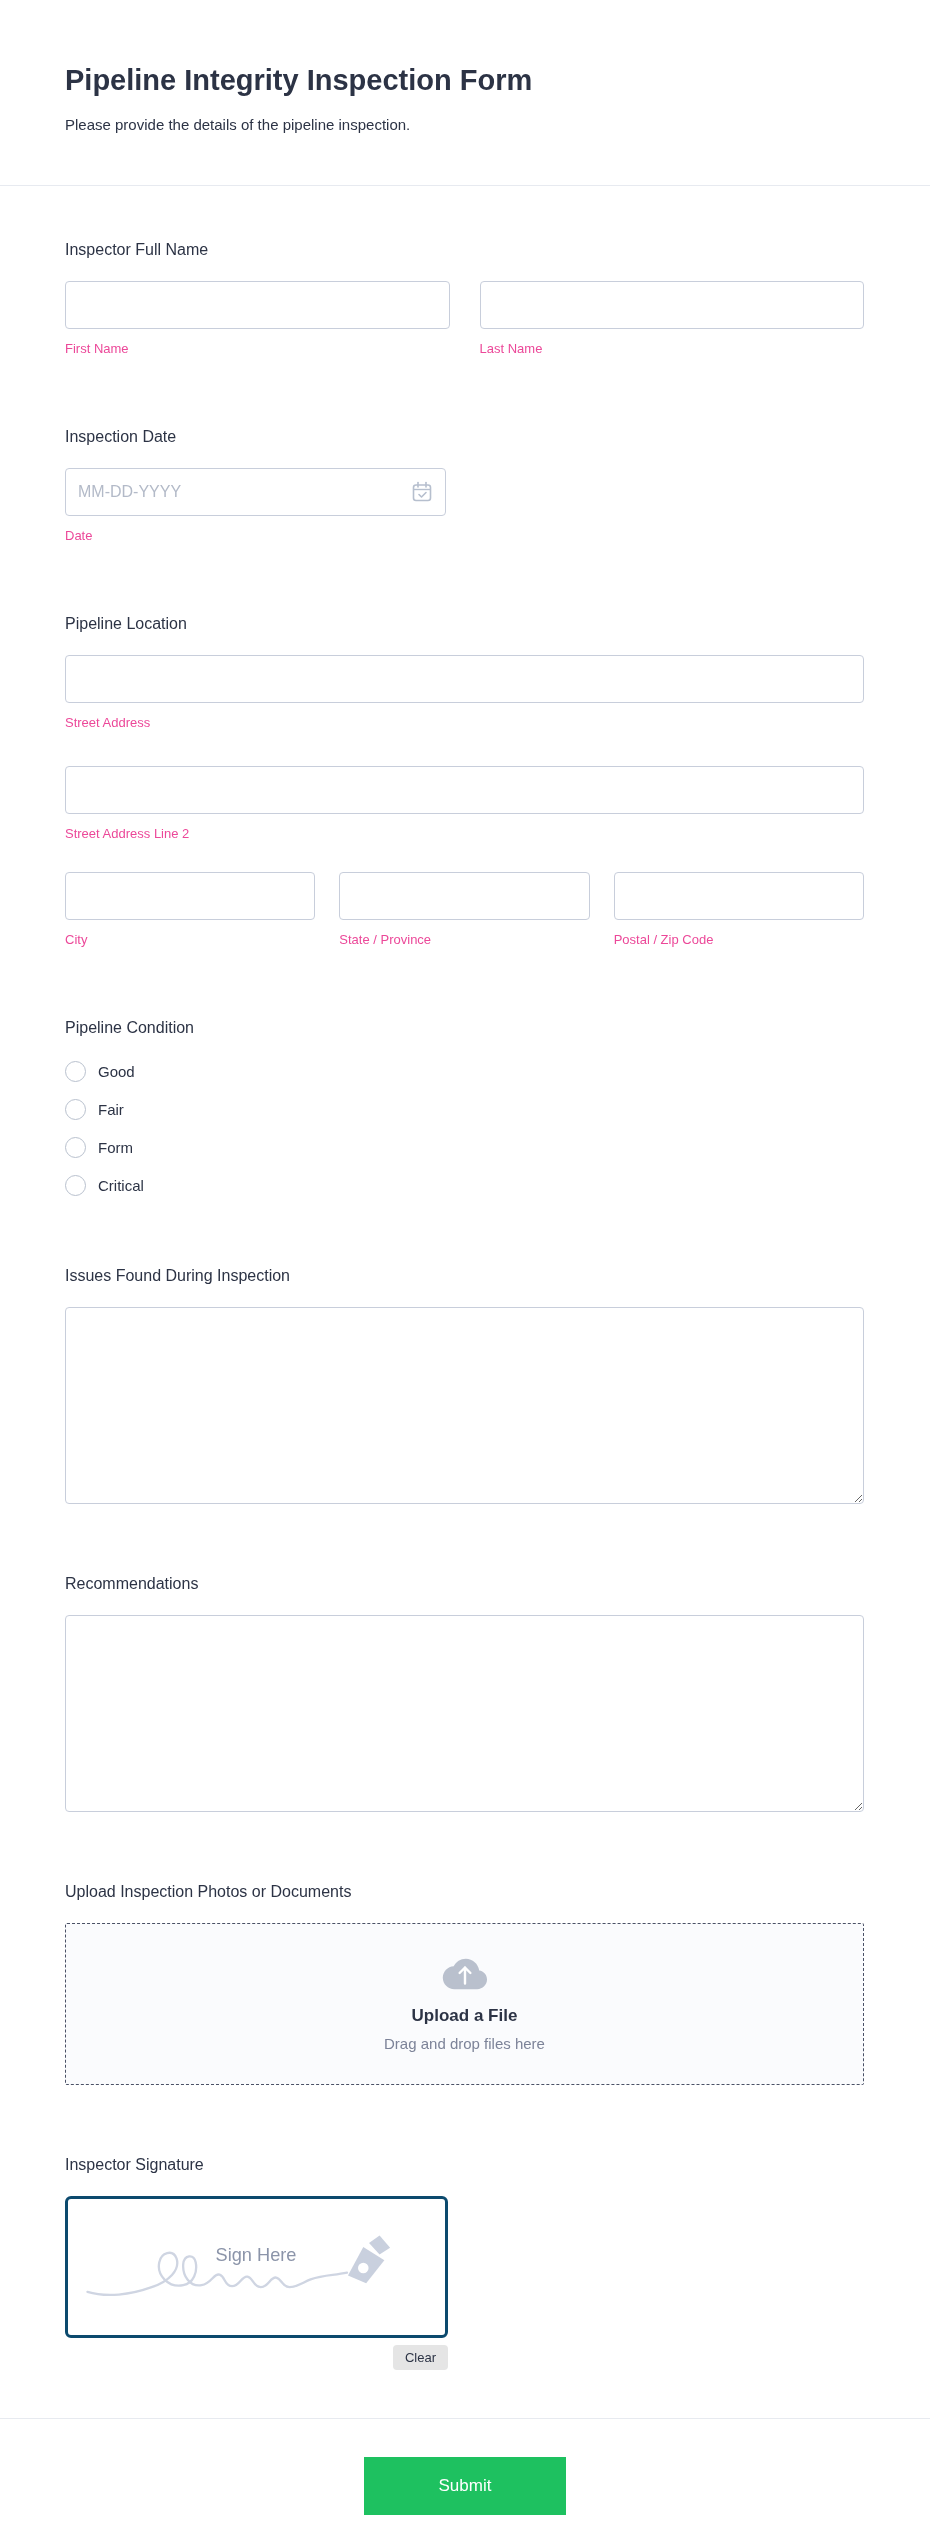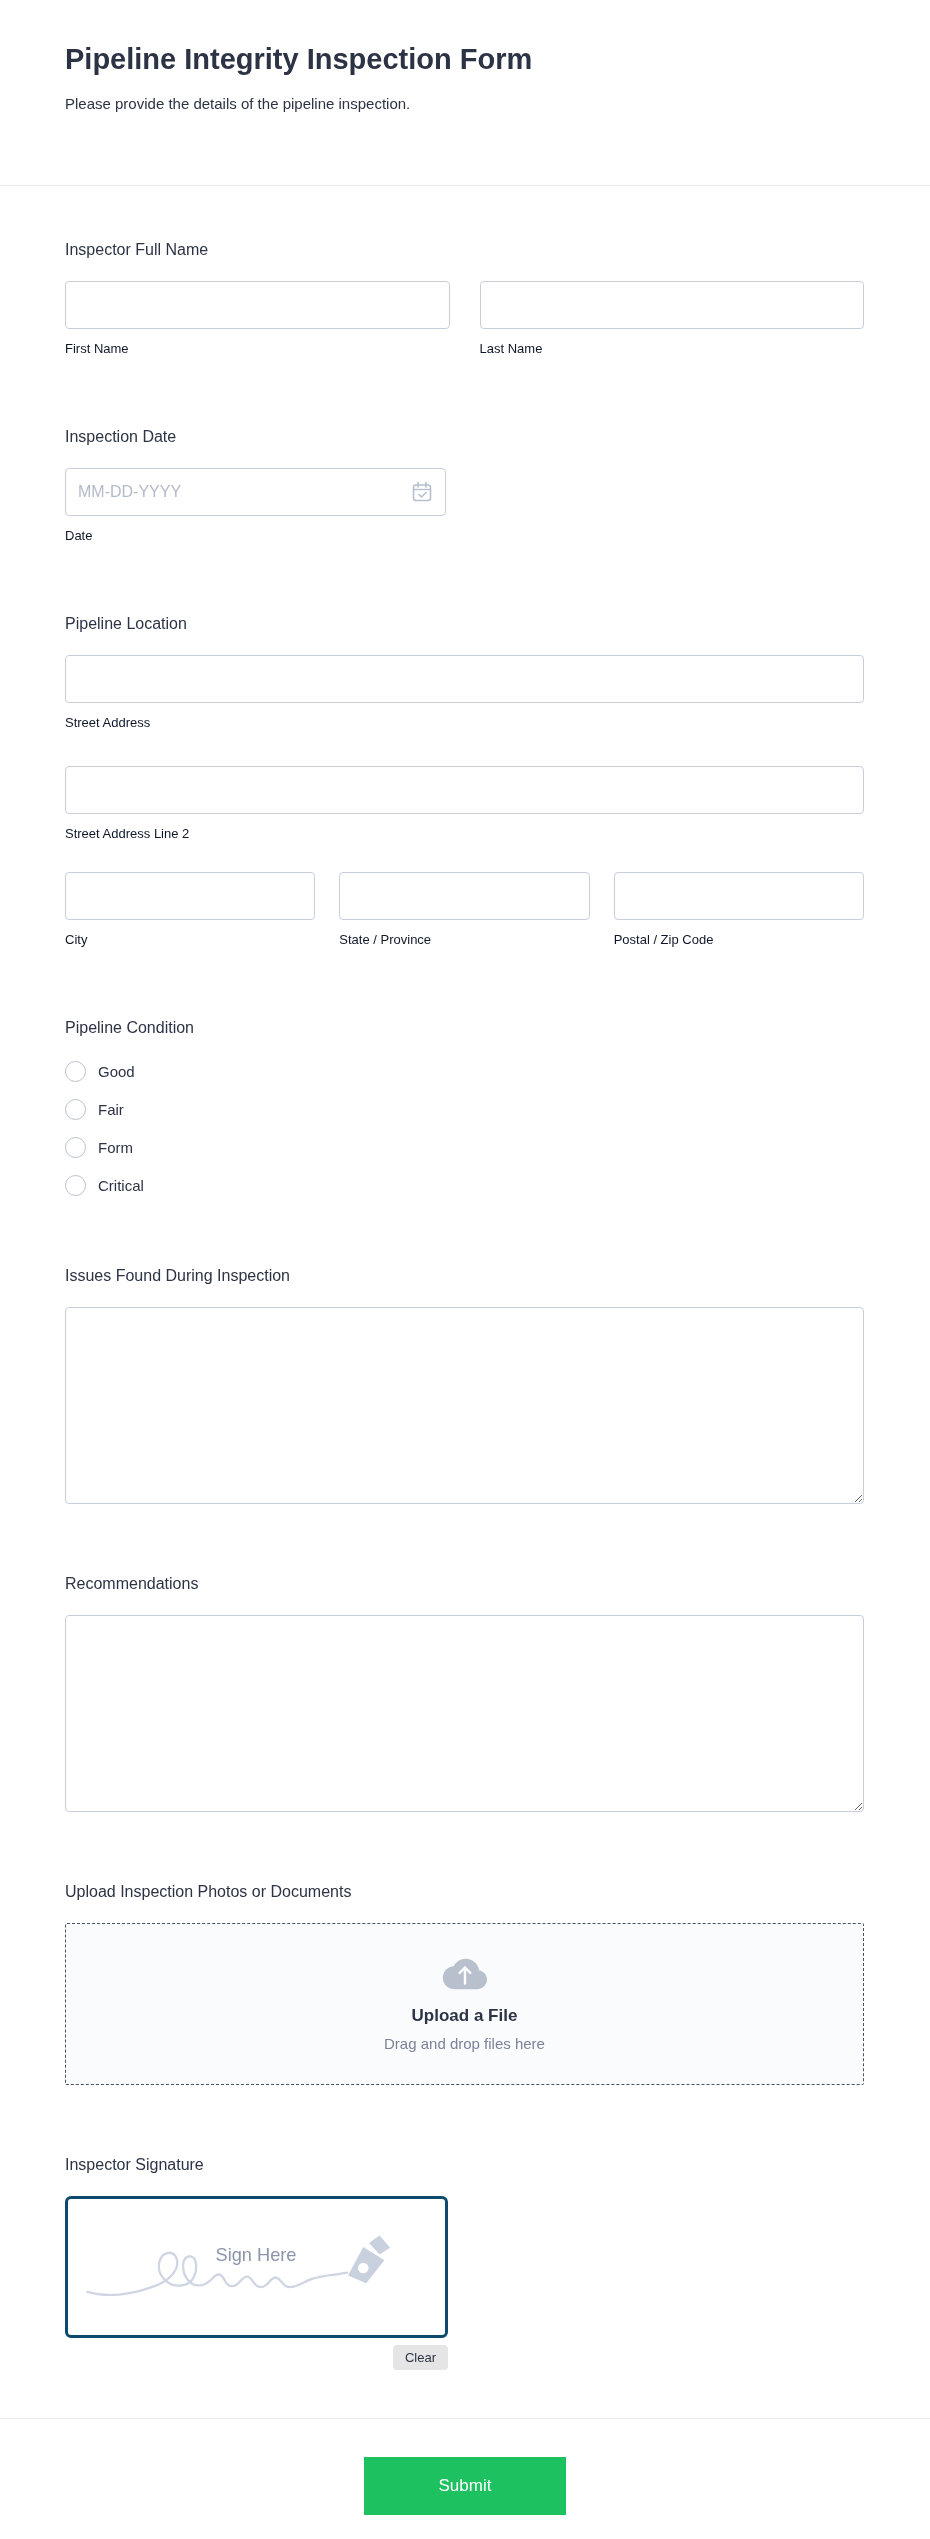--- a/index.html
+++ b/index.html
@@ -8,21 +8,21 @@
     width: 930px;
     background: #ffffff;
     font-family: "Liberation Sans", sans-serif;
     color: #2c3345;
   }
   .page { width: 930px; min-height: 2539px; background: #fff; }
 
   
   .form-header {
     height: 186px;
-    padding: 40px 65px 0 65px;
+    padding: 61px 65px 0 65px;
     border-bottom: 1px solid #e7eaf0;
   }
   .form-title {
     margin: 0;
     font-size: 29px;
     line-height: 38px;
     font-weight: bold;
     color: #2c3345;
   }
   .form-subtitle {
@@ -54,21 +54,21 @@
     font-family: inherit;
     font-size: 16px;
     color: #0369a1;
     outline: none;
   }
   .text-input::placeholder { color: #b3bac8; }
   .sublabel {
     margin-top: 12px;
     font-size: 13px;
     line-height: 16px;
-    color: #0f172a;
+    color: #ec4899;
   }
   .two-col { display: flex; gap: 30px; }
   .two-col .col { flex: 1; }
   .three-col { display: flex; gap: 24px; margin-top: 30px; }
   .three-col .col { flex: 1; }
   .stack-gap { margin-top: 35px; }
 
   
   .date-wrap { position: relative; width: 381px; }
   .date-wrap .text-input { padding-right: 44px; }

